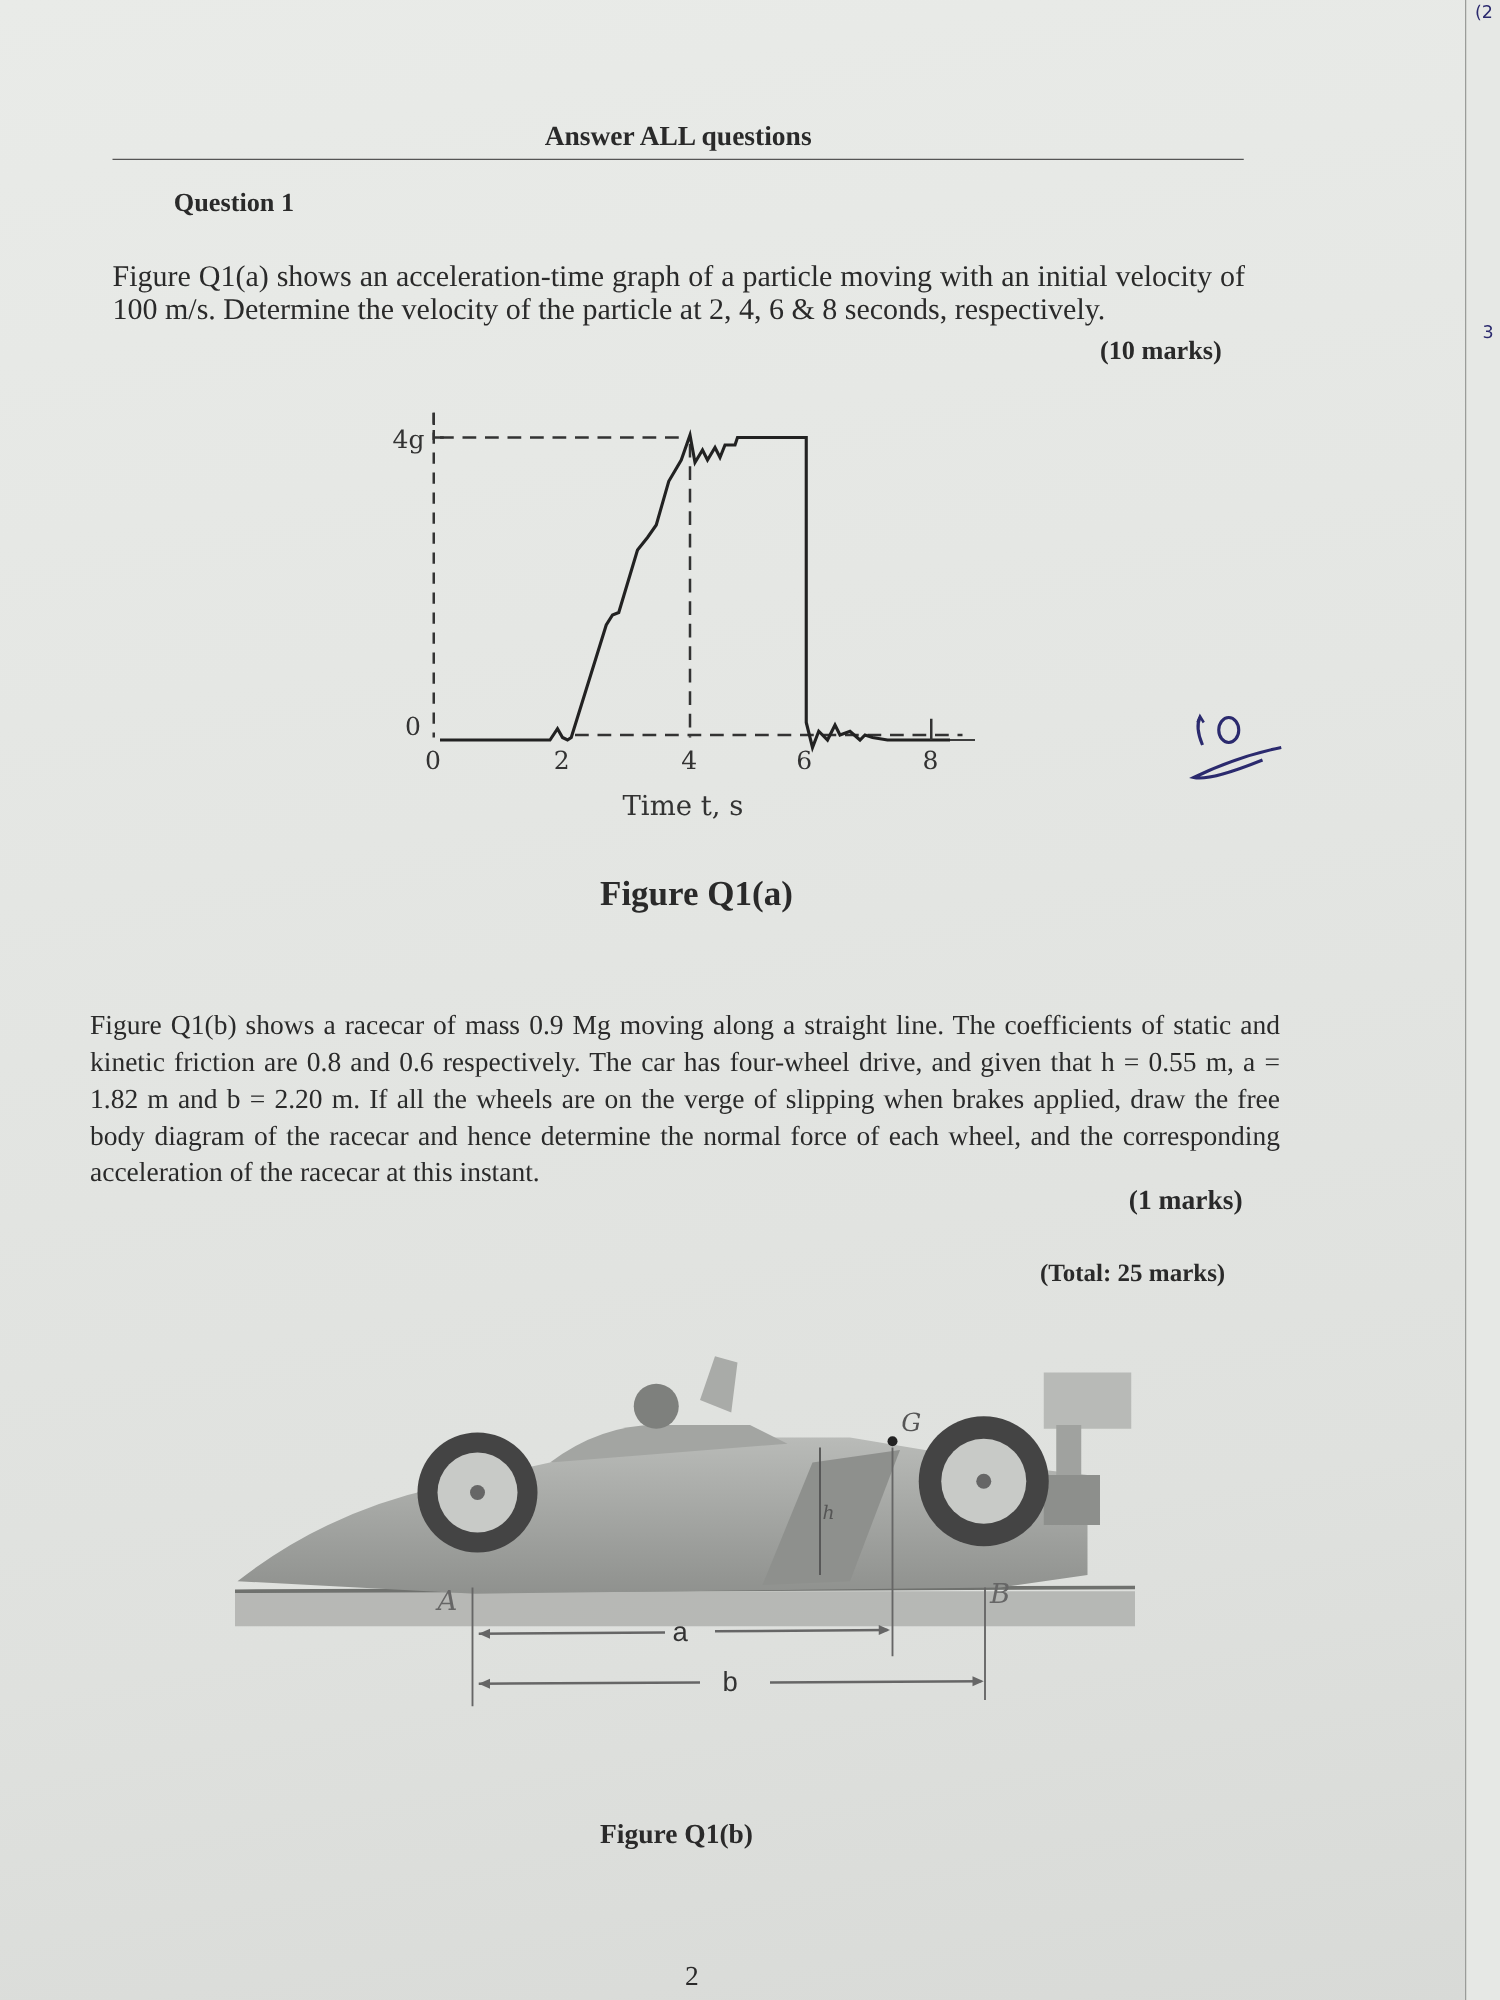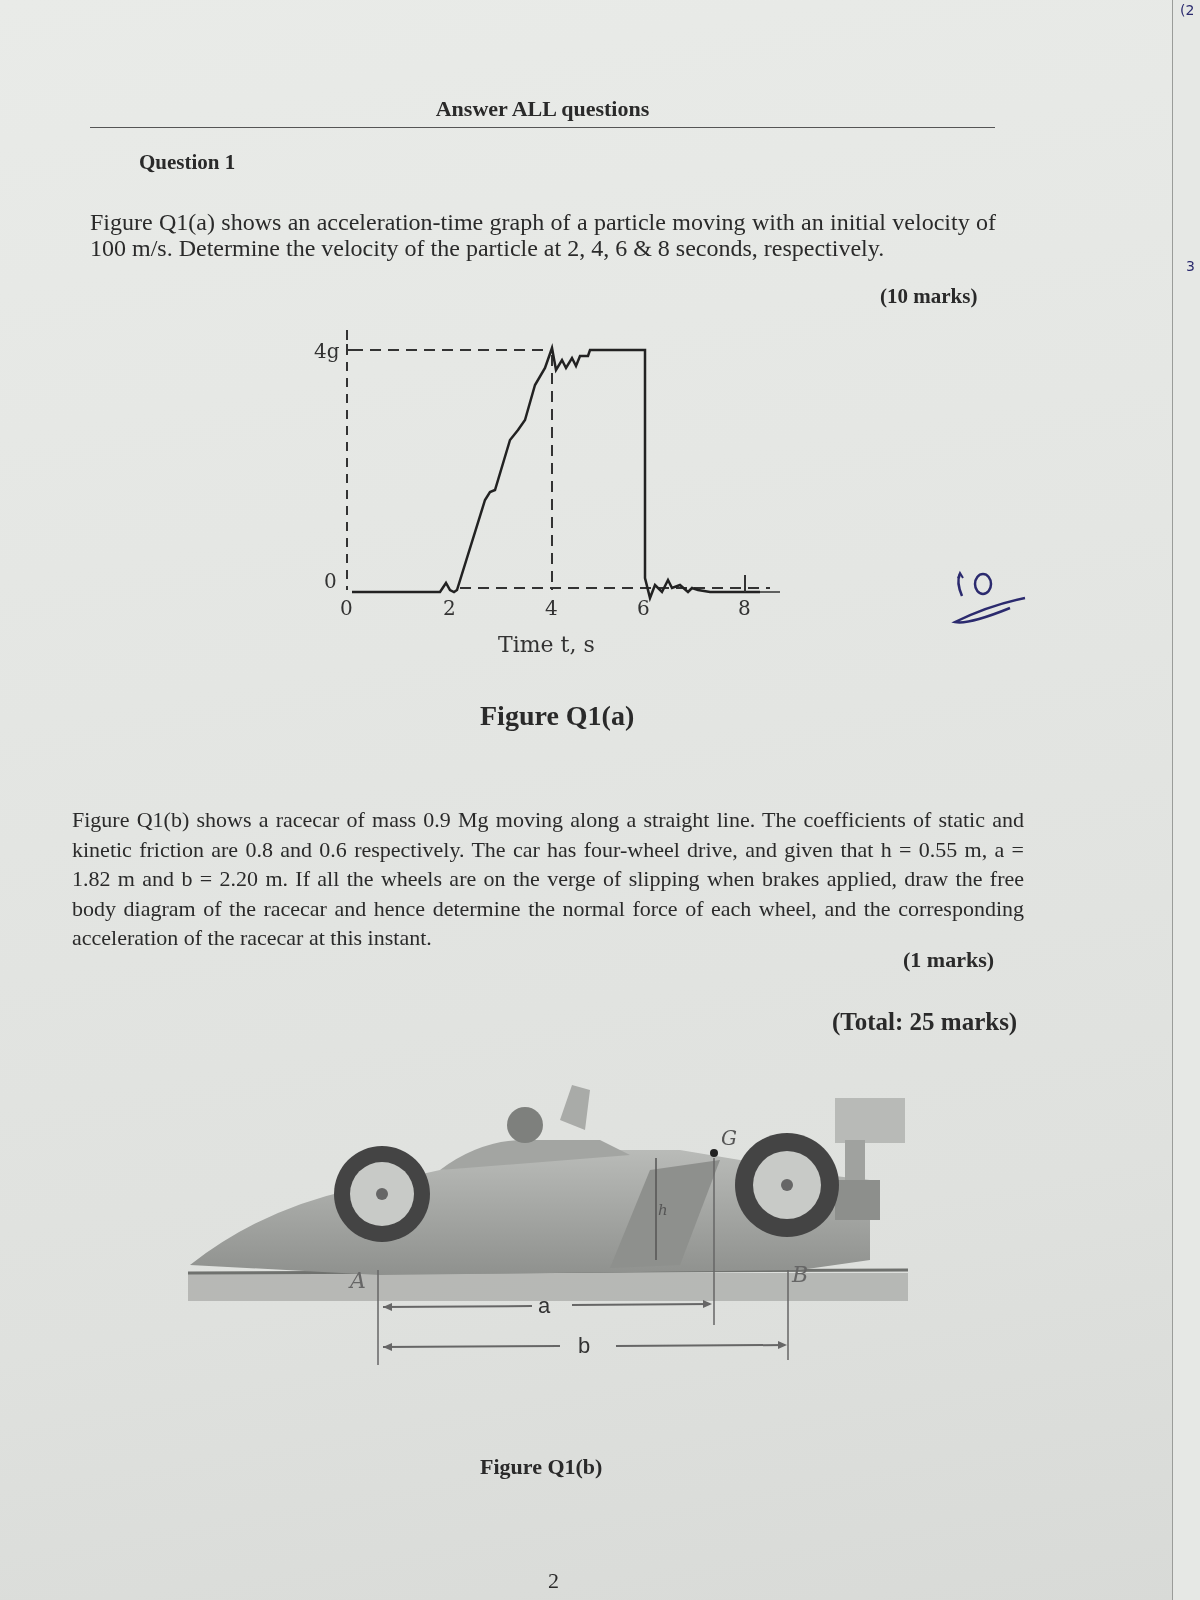--- a/index.html
+++ b/index.html
@@ -7,23 +7,23 @@
     background:linear-gradient(170deg,#e9ebe8 0%,#e4e6e3 40%,#dfe1de 75%,#d8dad7 100%);
     font-family:"Liberation Serif","DejaVu Serif",serif;color:#2a2a2a;}
   .abs{position:absolute;}
   .header{left:90px;top:96px;width:905px;text-align:center;font-weight:bold;font-size:22px;}
   .header-rule{left:90px;top:127px;width:905px;height:0;border-top:1.5px solid #555;}
   .qtitle{left:92px;top:150px;font-weight:bold;font-size:21px;margin-left:47px;}
   .para{font-size:24px;line-height:26px;text-align:justify;}
   .p1{left:90px;top:209px;width:906px;}
   .p2{left:72px;top:805px;width:952px;line-height:29.5px;font-size:22px;}
   .marks{font-weight:bold;font-size:21px;}
-  .m1{left:880px;top:284px;}
+  .m1{left:880px;top:268px;}
   .m2{left:903px;top:947px;font-size:22px;}
-  .total{left:832px;top:1008px;font-weight:bold;font-size:25px;}
+  .total{left:832px;top:1008px;font-weight:bold;font-size:20px;}
   .fig-a-caption{left:480px;top:700px;font-weight:bold;font-size:28px;}
   .fig-b-caption{left:480px;top:1454px;font-weight:bold;font-size:22px;}
   .page-num{left:548px;top:1568px;font-size:22px;}
   .chart{left:300px;top:330px;}
   .car{left:180px;top:1080px;}
   .handwritten{left:950px;top:570px;}
   .edge{left:1172px;top:0;width:28px;height:1600px;background:#e6e8e5;border-left:1px solid #9a9c99;}
   .ink{color:#2b2a6e;font-family:"DejaVu Sans",sans-serif;}
   .edge-mark{font-size:14px;}
 </style>

